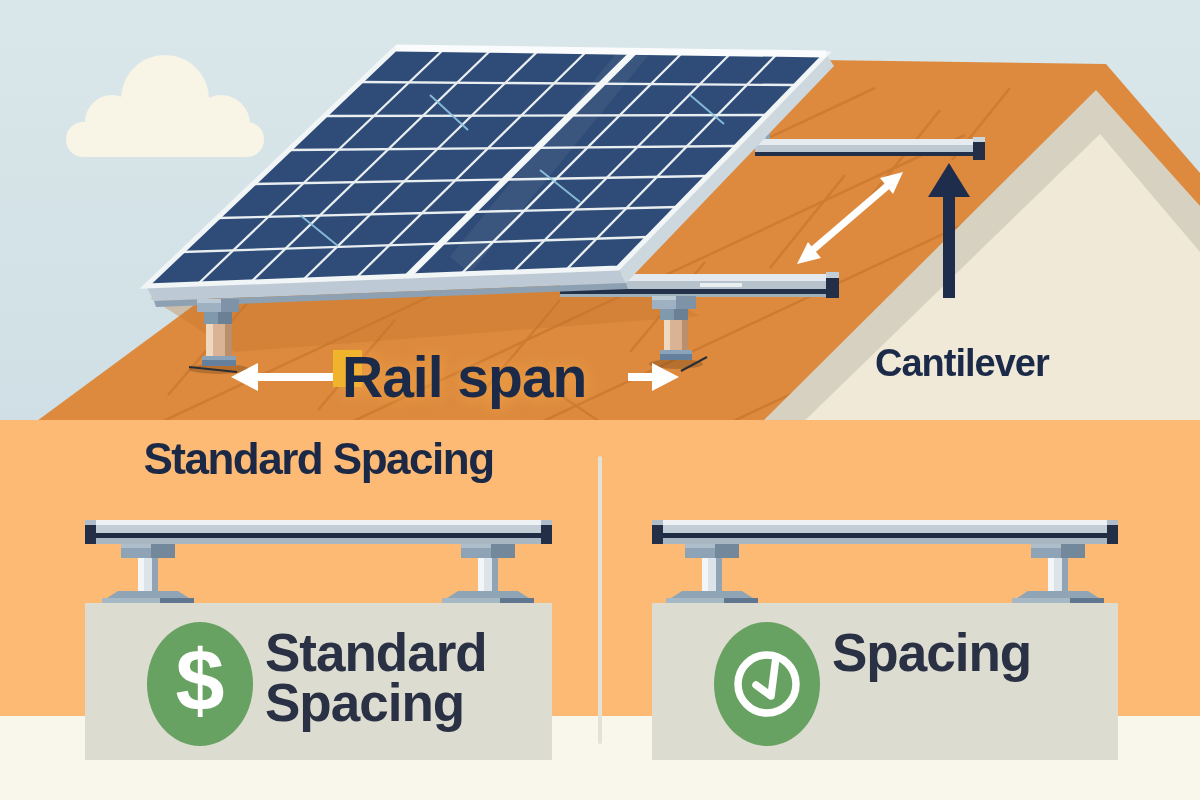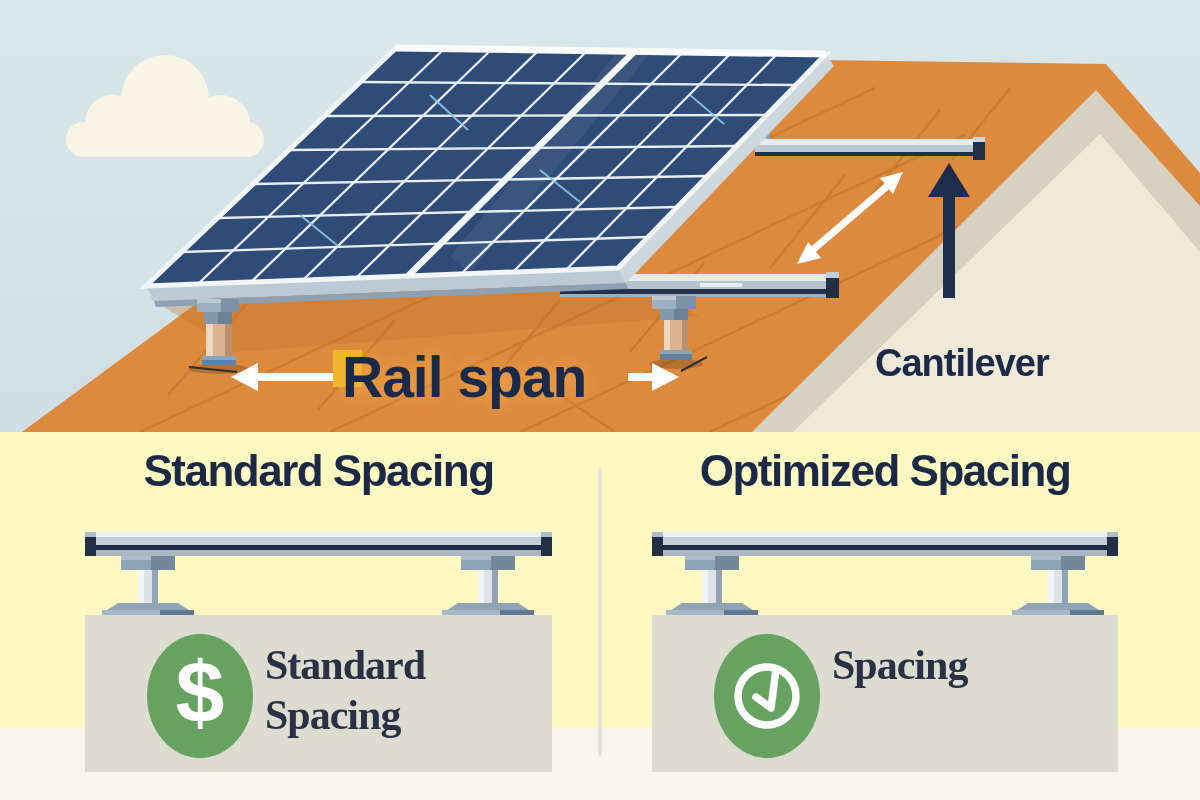--- a/index.html
+++ b/index.html
@@ -8,34 +8,34 @@
   .stage{position:relative;width:1200px;height:800px;}
   .topIllo{position:absolute;left:0;top:0;width:1200px;height:432px;display:block;}
 
   
   .rail-hl{position:absolute;left:333px;top:350px;width:29px;height:37px;background:#f0b62a;}
   .lbl{position:absolute;font-weight:700;color:#1c2a49;letter-spacing:-1px;line-height:1;white-space:nowrap;}
   .lbl-railspan{left:342px;top:349px;font-size:57px;text-shadow:0 0 16px rgba(244,170,70,.85);}
   .lbl-cantilever{left:875px;top:304px;font-size:38px;margin-top:40px;}
 
   
-  .bottom{position:absolute;left:0;top:432px;width:1200px;height:296px;background:#fef9c3;}
+  .bottom{position:absolute;left:0;top:420px;width:1200px;height:296px;background:#fdba74;}
   .divider{position:absolute;left:598px;top:36px;width:4px;height:288px;background:#e2e2d8;border-radius:3px;}
   .col{position:absolute;top:0;height:368px;}
   .col.left{left:85px;width:467px;}
   .col.right{left:652px;width:466px;}
   .col h2{margin:0;padding-top:17px;font-size:44px;font-weight:700;color:#1b2947;
           text-align:center;letter-spacing:-1.5px;line-height:1;}
   .railsvg{position:absolute;left:0;top:100px;display:block;}
   .card{position:absolute;left:0;top:183px;width:100%;height:157px;background:#dcdcd0;}
   .badge{position:absolute;left:62px;top:19px;width:106px;height:124px;border-radius:50%;
          background:#68a262;display:flex;align-items:center;justify-content:center;}
   .badge .glyph{font-size:88px;font-weight:700;color:#ffffff;line-height:1;padding-bottom:6px;}
-  .cardText{position:absolute;left:180px;top:25px;font-size:42px;font-weight:700;
-            color:#2a3144;line-height:50px;letter-spacing:-1px;font-family:Liberation Serif, serif;}
+  .cardText{position:absolute;left:180px;top:25px;font-size:53px;font-weight:700;
+            color:#2a3144;line-height:50px;letter-spacing:-1px;}
 </style>
 </head>
 <body>
 
 <div class="stage">
 
   <svg class="topIllo" viewBox="0 0 1200 432">
     <defs>
       <linearGradient id="skyg" x1="0" y1="0" x2="0" y2="1">
         <stop offset="0" stop-color="#dae7ea"></stop>
@@ -232,21 +232,20 @@
           <span class="glyph">$</span>
         </div>
         <div class="cardText">
           <div>Standard</div>
           <div>Spacing</div>
         </div>
       </div>
     </section>
 
     <section class="col right">
-      <h2>Optimized Spacing</h2>
 
       <svg class="railsvg" width="466" height="85" viewBox="0 0 466 85">
         <g>
           <rect x="0" y="0" width="466" height="5" fill="#eef2f4"></rect>
           <rect x="0" y="5" width="466" height="8" fill="#c2cdd6"></rect>
           <rect x="0" y="13" width="466" height="5" fill="#1e2c44"></rect>
           <rect x="0" y="18" width="466" height="6" fill="#a9b7c2"></rect>
           <rect x="0" y="0" width="11" height="24" fill="#232f46"></rect>
           <rect x="0" y="0" width="11" height="5" fill="#aebdc9"></rect>
           <rect x="455" y="0" width="11" height="24" fill="#232f46"></rect>

